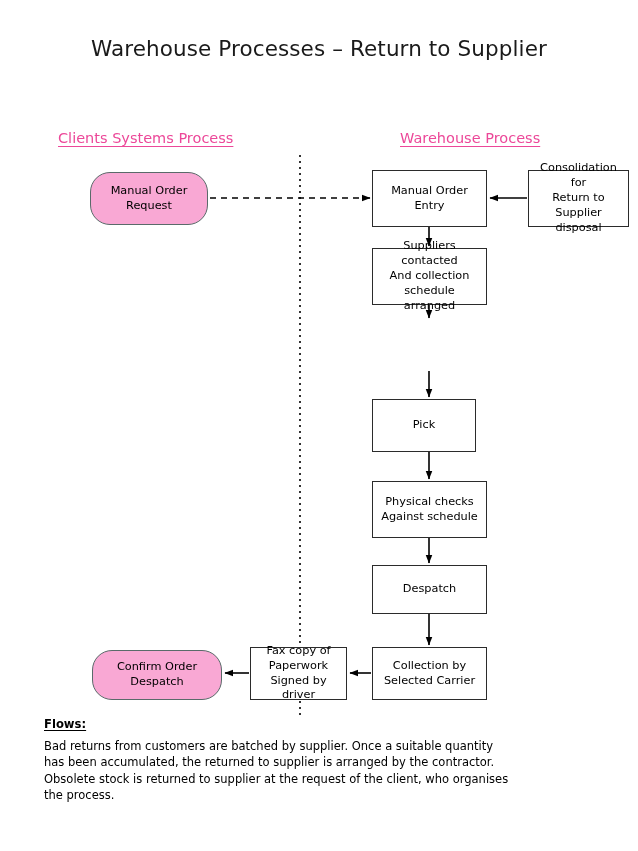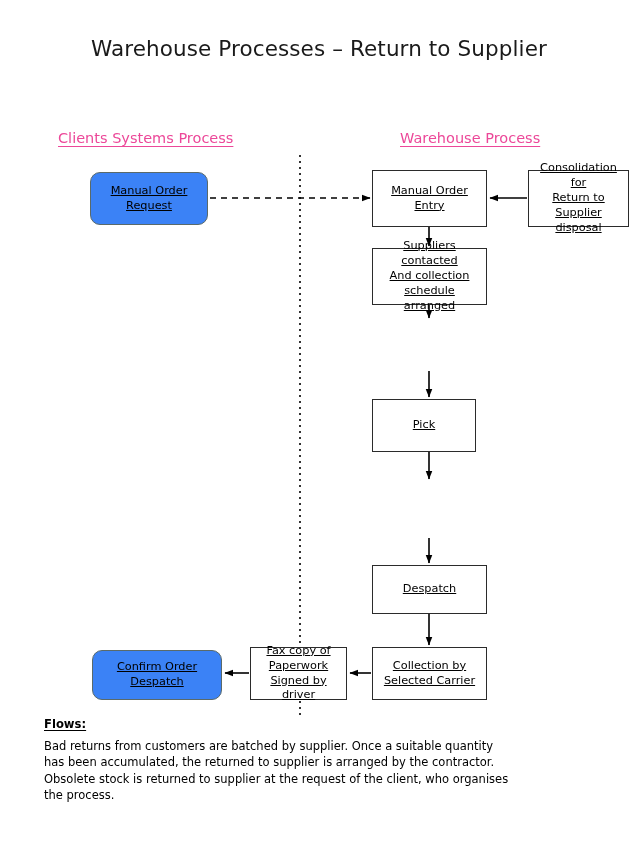--- a/index.html
+++ b/index.html
@@ -55,25 +55,24 @@
     display: flex;
     align-items: center;
     justify-content: center;
     text-align: center;
     font-size: 11.3px;
     line-height: 1.32;
     color: #000000;
     border: 1px solid #2b2b2b;
     background: #ffffff;
     padding: 2px 4px;
-    text-decoration: underline;
   }
   .node.rounded {
-    border-radius: 10px;
-    background: #3b82f6;
+    border-radius: 20px;
+    background: #f9a8d4;
     border: 1px solid #5a6a6a;
   }
   .node .lbl { display: block; width: 100%; }
 
   .note-head {
     position: absolute;
     left: 44px;
     top: 717px;
     font-size: 11.6px;
     font-weight: bold;
@@ -149,20 +148,23 @@
 
   <div class="node" style="left:372px; top:248px; width:115px; height:57px;">
     <span class="lbl">Suppliers contacted<br>And collection<br>schedule arranged</span>
   </div>
 
 
   <div class="node" style="left:372px; top:399px; width:104px; height:53px;">
     <span class="lbl">Pick</span>
   </div>
 
+  <div class="node" style="left:372px; top:481px; width:115px; height:57px;">
+    <span class="lbl">Physical checks<br>Against schedule</span>
+  </div>
 
   <div class="node" style="left:372px; top:565px; width:115px; height:49px;">
     <span class="lbl">Despatch</span>
   </div>
 
   <div class="node" style="left:372px; top:647px; width:115px; height:53px;">
     <span class="lbl">Collection by<br>Selected Carrier</span>
   </div>
 
   <div class="node" style="left:250px; top:647px; width:97px; height:53px;">

